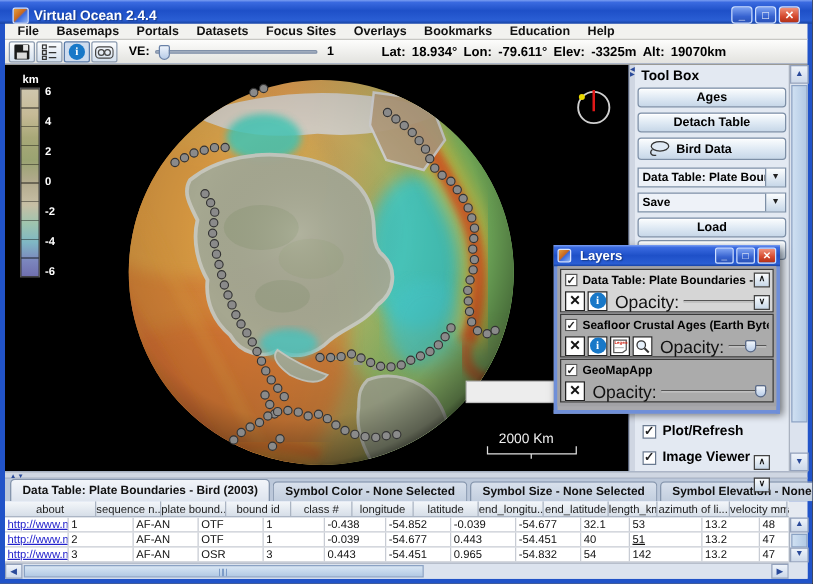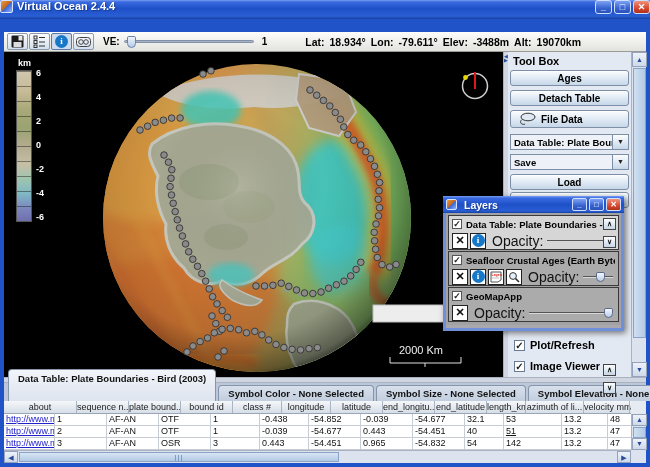--- a/index.html
+++ b/index.html
@@ -2,21 +2,21 @@
 <html><head>
 <meta charset="utf-8">
 <style>
   * { margin:0; padding:0; box-sizing:border-box; }
   body { font-family:"Liberation Sans", sans-serif; background:#888; }
   #app { position:relative; width:650px; height:467px; background:#2153c8; overflow:hidden;
          font-family:"Liberation Sans", sans-serif; }
   
   .titlebar { position:absolute; left:0; top:0; width:650px; height:19px;
     background:linear-gradient(180deg,#7a9ef2 0%,#3a6ae0 10%,#1e50c8 45%,#2a5ed4 85%,#16419f 100%);
-    display:flex; align-items:flex-start; padding:0 0; }
+    display:flex; align-items:flex-end; padding:0 10px; }
   .app-icon { width:13px; height:13px; margin-right:4px;
     background:linear-gradient(135deg,#e8a03c 0%,#c86820 45%,#3a6ae0 55%,#8fb4f0 100%);
     border:1px solid #d8e4ff; border-radius:2px; }
   .title-text { color:#fff; font-size:11px; font-weight:bold; text-shadow:1px 1px 1px #143a8c; flex:1; }
   .xp-btn { width:17px; height:14px; margin-left:2px; border:1px solid #cfe0ff; border-radius:3px;
     color:#fff; font-size:9px; font-weight:bold; line-height:12px; text-align:center;
     background:linear-gradient(180deg,#7da2f2,#3763d0 60%,#2a52b8); }
   .xp-btn.close { background:linear-gradient(180deg,#f0937d,#d5492f 60%,#b03018); }
   .menubar { position:absolute; left:4px; top:19px; width:642px; height:13px; background:#f2f2ef;
     border-bottom:1px solid #c8c8c4; display:flex; align-items:center; padding-left:4px; gap:2px; }
@@ -112,21 +112,21 @@
     background:linear-gradient(180deg,#f2f7fd,#b8cce8); border:1px solid #5a6a88;
     border-radius:2px 2px 5px 5px; }
   .updown { position:absolute; right:2px; width:13px; height:12px; background:linear-gradient(180deg,#fbfdfe,#c7d7e8);
     border:1px solid #444; font-size:7px; line-height:10px; text-align:center; color:#111; font-weight:bold; }
   
   #tabstrip { position:absolute; left:4px; top:383px; width:642px; height:18px; background:#bcc8da;
     display:flex; align-items:flex-end; padding-left:4px; gap:2px; }
   .tab { height:16px; border:1px solid #8595ac; border-bottom:none; border-radius:4px 4px 0 0;
     background:linear-gradient(180deg,#d8e0ec,#c2cede); font-size:9.5px; font-weight:bold; color:#111;
     padding:0 9px; line-height:15px; white-space:nowrap; }
-  .tab.sel { height:32px; background:linear-gradient(180deg,#f2f5fa,#dde4ee); line-height:17px; }
+  .tab.sel { height:18px; background:linear-gradient(180deg,#f2f5fa,#dde4ee); line-height:17px; }
   
   #tablearea { position:absolute; left:4px; top:401px; width:642px; height:62px; background:#e6eaf1; }
   #thead { position:absolute; left:0; top:0; width:627px; height:13px; display:flex; overflow:hidden;
     background:linear-gradient(180deg,#f4f7fa,#d6dee8); border-bottom:1px solid #9aa6b8; }
   .th { font-size:9px; color:#222; text-align:center; border-right:1px solid #aab4c2;
     white-space:nowrap; overflow:hidden; line-height:12px; flex:0 0 auto; }
   #tbody { position:absolute; left:0; top:13px; width:627px; height:36px; background:#fff; overflow:hidden; }
   .tr { display:flex; height:12px; border-bottom:1px solid #c8ccd4; }
   .td { font-size:9px; color:#111; padding-left:2px; border-right:1px solid #c8ccd4;
     white-space:nowrap; overflow:hidden; line-height:11px; flex:0 0 auto; }
@@ -149,20 +149,31 @@
 <div id="app">
 
   <div class="titlebar">
     <div class="app-icon"></div>
     <div class="title-text">Virtual Ocean 2.4.4</div>
     <div class="xp-btn">_</div>
     <div class="xp-btn">□</div>
     <div class="xp-btn close">✕</div>
   </div>
 
+  <div class="menubar" id="menubar">
+      <span class="menu-item">File</span>
+      <span class="menu-item">Basemaps</span>
+      <span class="menu-item">Portals</span>
+      <span class="menu-item">Datasets</span>
+      <span class="menu-item">Focus Sites</span>
+      <span class="menu-item">Overlays</span>
+      <span class="menu-item">Bookmarks</span>
+      <span class="menu-item">Education</span>
+      <span class="menu-item">Help</span>
+    </div>
 
   <div class="toolbar">
     <div class="tool-btn">
       <svg width="13" height="13" viewBox="0 0 13 13">
         <rect x="0.5" y="0.5" width="12" height="12" rx="1" fill="#1b1b1b"></rect>
         <rect x="7.5" y="1" width="4" height="4.5" fill="#e8e8e8"></rect>
         <rect x="2.5" y="7" width="8" height="5" fill="#dcdcdc"></rect>
       </svg>
     </div>
     <div class="tool-btn">
@@ -189,21 +200,21 @@
     <div class="ve-track">
       <div class="ve-thumb"></div>
     </div>
     <span class="ve-value">1</span>
     <div class="statusbar">
       <span>Lat:</span>
       <span>18.934°</span>
       <span>Lon:</span>
       <span>-79.611°</span>
       <span>Elev:</span>
-      <span>-3488m</span>
+      <span>-3325m</span>
       <span>Alt:</span>
       <span>19070km</span>
     </div>
   </div>
 
   <div id="viewport">
     <svg id="globe-svg" width="499" height="325" viewBox="0 0 499 325">
       <defs>
         <clipPath id="gc">
             <circle cx="253" cy="166" r="154"></circle>
@@ -395,21 +406,21 @@
 
   <div id="rightpanel">
     <div class="tb-title">Tool Box</div>
     <div class="mbtn" style="top:18px;">Ages</div>
     <div class="mbtn" style="top:38px;">Detach Table</div>
     <div class="mbtn lassobtn" style="top:58px;">
       <svg width="20" height="14" viewBox="0 0 20 14" style="margin-right:4px;">
         <ellipse cx="11" cy="5" rx="7" ry="3.8" fill="#dfe9f4" stroke="#333"></ellipse>
         <path d="M5,7.5 C2,10 4,13 8,12.2" fill="none" stroke="#333"></path>
       </svg>
-      <span>File Data</span>
+      <span>Bird Data</span>
     </div>
     <div class="combo" style="top:82px;">
       <span class="combo-text">Data Table: Plate Boundar...</span>
       <span class="combo-arrow">▼</span>
     </div>
     <div class="combo" style="top:102px;">
       <span class="combo-text">Save</span>
       <span class="combo-arrow">▼</span>
     </div>
     <div class="mbtn" style="top:122px;">Load</div>

